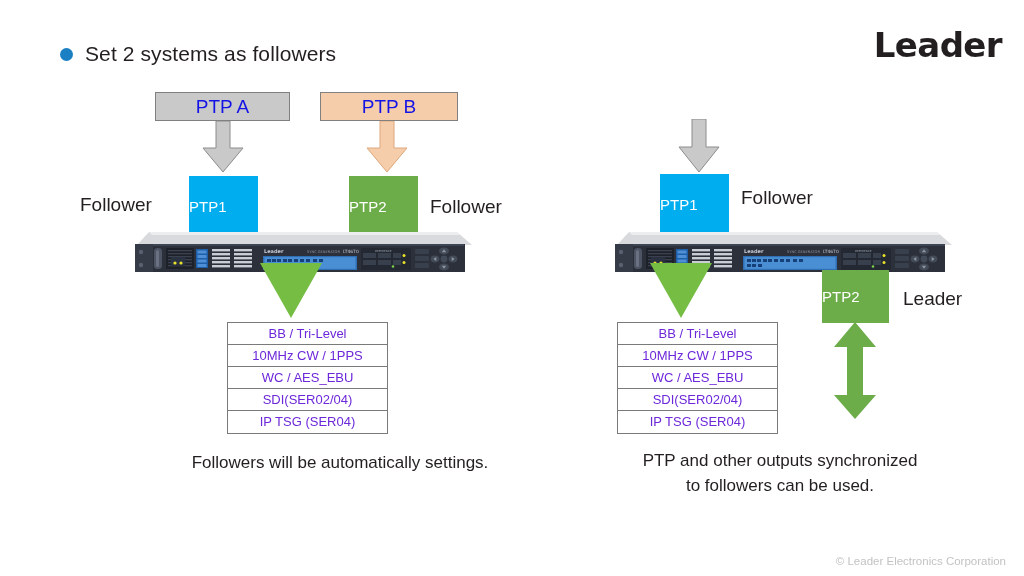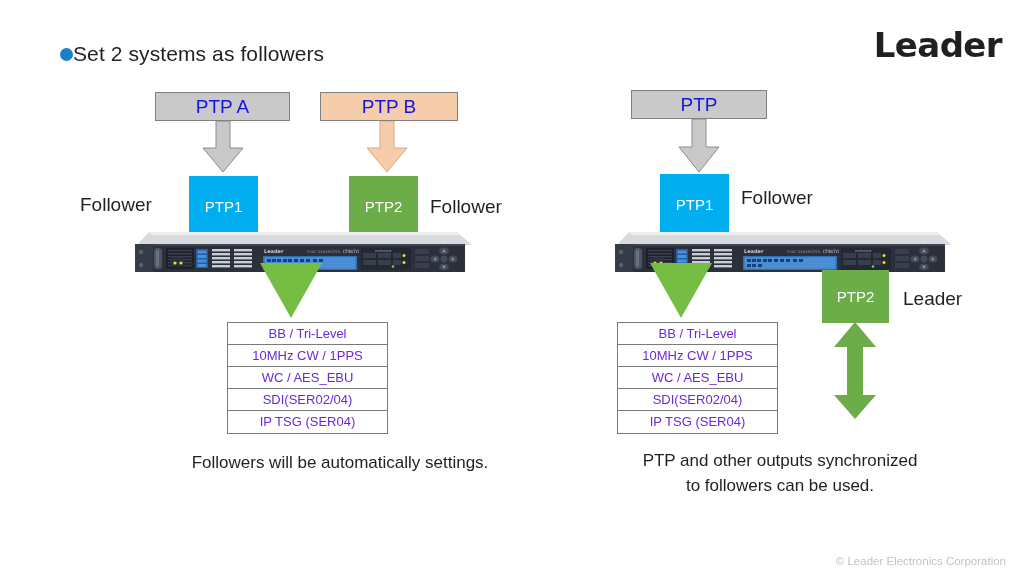--- a/index.html
+++ b/index.html
@@ -7,21 +7,21 @@
     width:1024px;height:576px;
     background:#ffffff;
     font-family:"Liberation Sans", sans-serif;
     color:#1a1a1a;
     overflow:hidden;
     position:relative;
   }
   .slide{position:absolute;left:0;top:0;width:1024px;height:576px;}
 
   
-  .heading{position:absolute;display:flex;align-items:center;white-space:nowrap;}
+  .heading{position:absolute;display:flex;align-items:center;gap:12px;white-space:nowrap;}
   .bullet{width:13px;height:13px;border-radius:50%;background:#1b7fc4;flex:0 0 auto;}
   .heading-text{font-size:21px;color:#231f20;letter-spacing:.1px;}
 
   .logo{
     position:absolute;right:22px;top:28px;
     font-size:34px;font-weight:bold;color:#231f20;
     letter-spacing:-.6px;line-height:1;
     font-family:"DejaVu Sans", sans-serif;
   }
 
@@ -35,21 +35,21 @@
   .src-gray{background:#c9c9c9;}
   .src-peach{background:#f6cdab;}
 
   
   .blockarrow{position:absolute;}
   .blockarrow svg{display:block;}
 
   
   .node{
     position:absolute;box-sizing:border-box;
-    display:flex;align-items:center;justify-content:center;
+    display:flex;align-items:center;
     color:#ffffff;font-size:15px;
   }
   .node-blue{background:#00adef;}
   .node-green{background:#6cac49;}
 
   
   .label{position:absolute;font-size:19px;color:#231f20;white-space:nowrap;}
 
   
   .outtable{
@@ -254,23 +254,20 @@
   <div class="outtable" style="left:227px;top:322px;width:161px;">
     <div class="outrow">BB / Tri-Level</div>
     <div class="outrow">10MHz CW / 1PPS</div>
     <div class="outrow">WC / AES_EBU</div>
     <div class="outrow">SDI(SER02/04)</div>
     <div class="outrow">IP TSG (SER04)</div>
   </div>
 
   <div class="caption" style="left:140px;top:450px;width:400px;">Followers will be automatically settings.</div>
 
-  <div class="src-box src-gray" style="left:631px;top:90px;width:136px;height:29px;">
-    <span>PTP</span>
-  </div>
 
   <div class="blockarrow" style="left:674px;top:119px;">
     <svg width="50" height="54" viewBox="0 0 50 54">
       <polygon points="18,0 32,0 32,28 45,28 25,53 5,28 18,28" fill="#c9c9c9" stroke="#8c8c8c" stroke-width="1"></polygon>
     </svg>
   </div>
 
   <div class="node node-blue" style="left:660px;top:174px;width:69px;height:61px;">
     <span>PTP1</span>
   </div>

